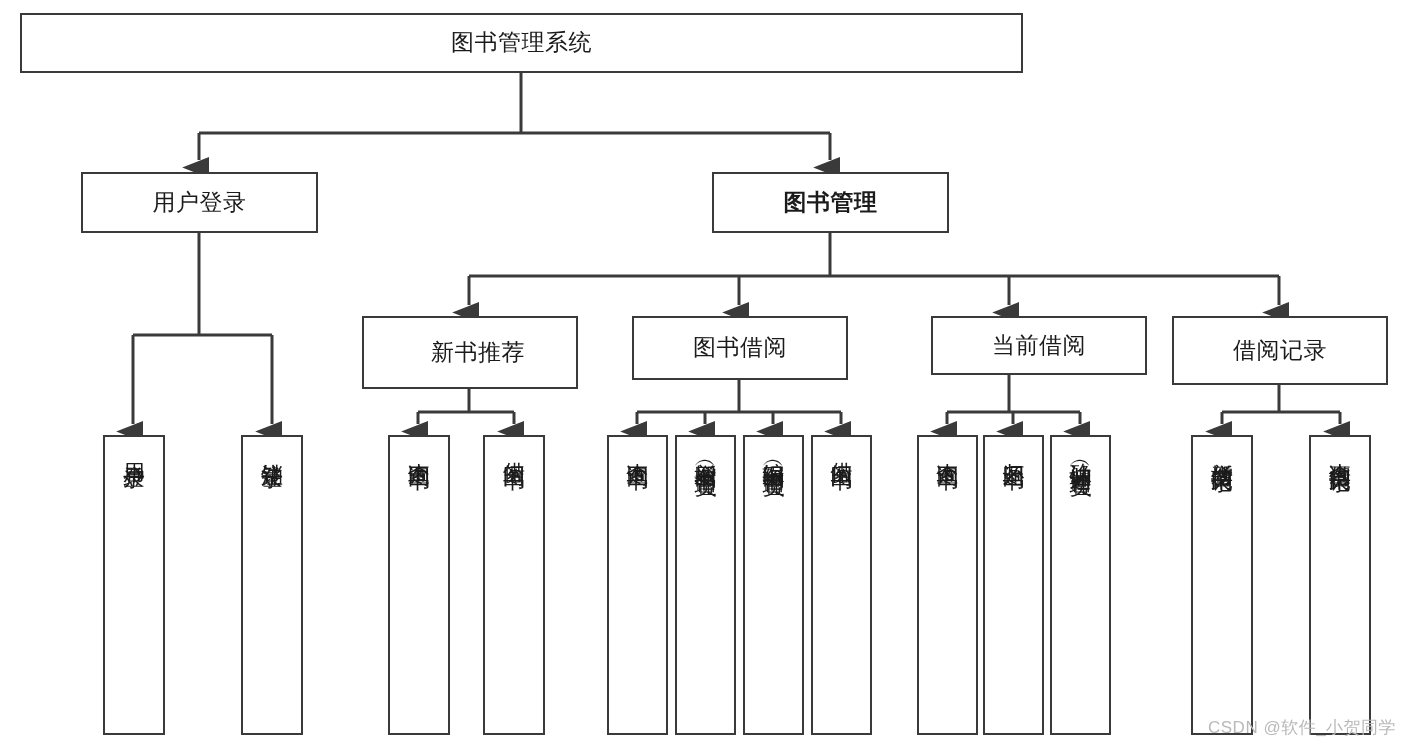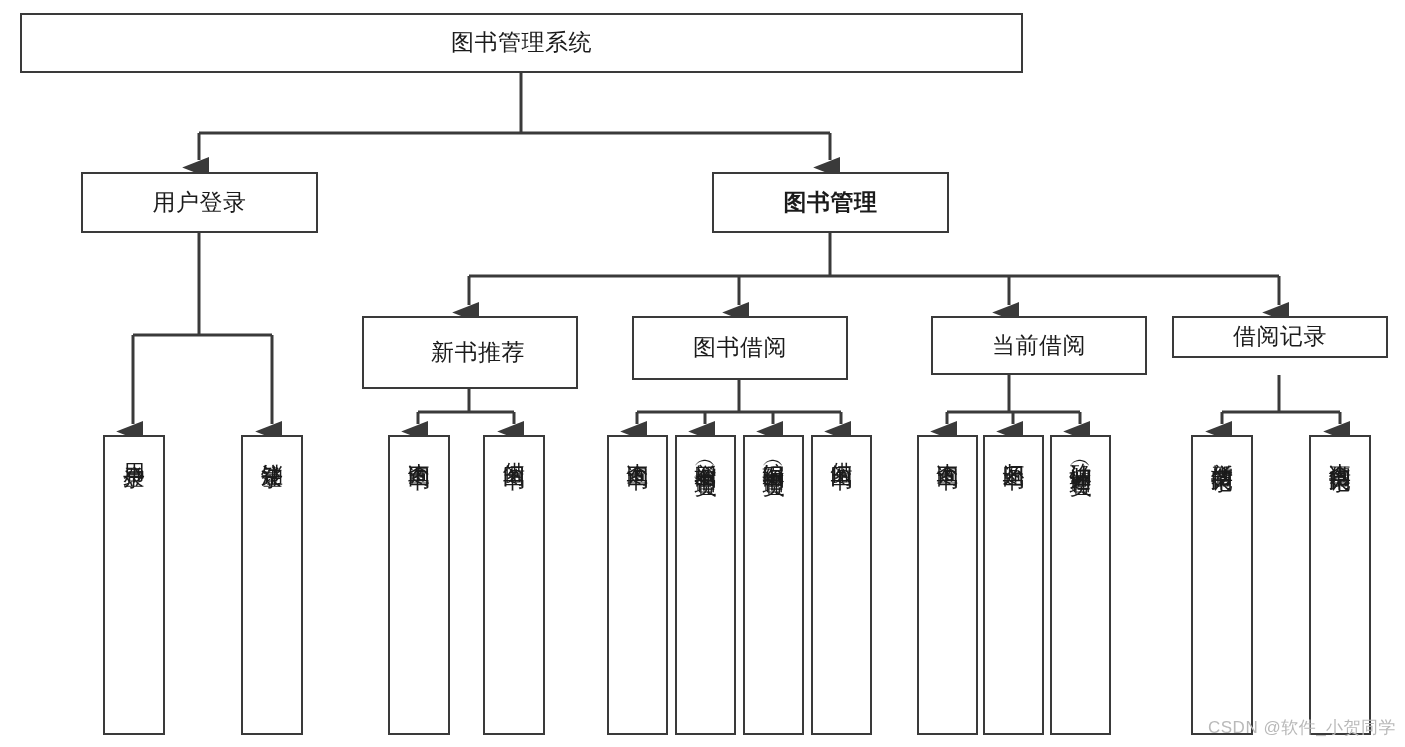--- a/index.html
+++ b/index.html
@@ -142,21 +142,21 @@
 
   <div class="node horiz" style="left:362px; top:316px; width:216px; height:73px;padding-left:16px;">
     <span class="label">新书推荐</span>
   </div>
   <div class="node horiz" style="left:632px; top:316px; width:216px; height:64px;">
     <span class="label">图书借阅</span>
   </div>
   <div class="node horiz" style="left:902px; top:316px; width:216px; height:59px;margin-left:29px;">
     <span class="label">当前借阅</span>
   </div>
-  <div class="node horiz" style="left:1172px; top:316px; width:216px; height:42px;">
+  <div class="node horiz" style="left:1172px; top:316px; width:216px; height:69px;">
     <span class="label">借阅记录</span>
   </div>
 
   <div class="node vert" style="left:103px; top:435px; width:62px; height:300px;">
     <span class="label">用户登录</span>
   </div>
   <div class="node vert" style="left:241px; top:435px; width:62px; height:300px;">
     <span class="label">注销登录</span>
   </div>
 

